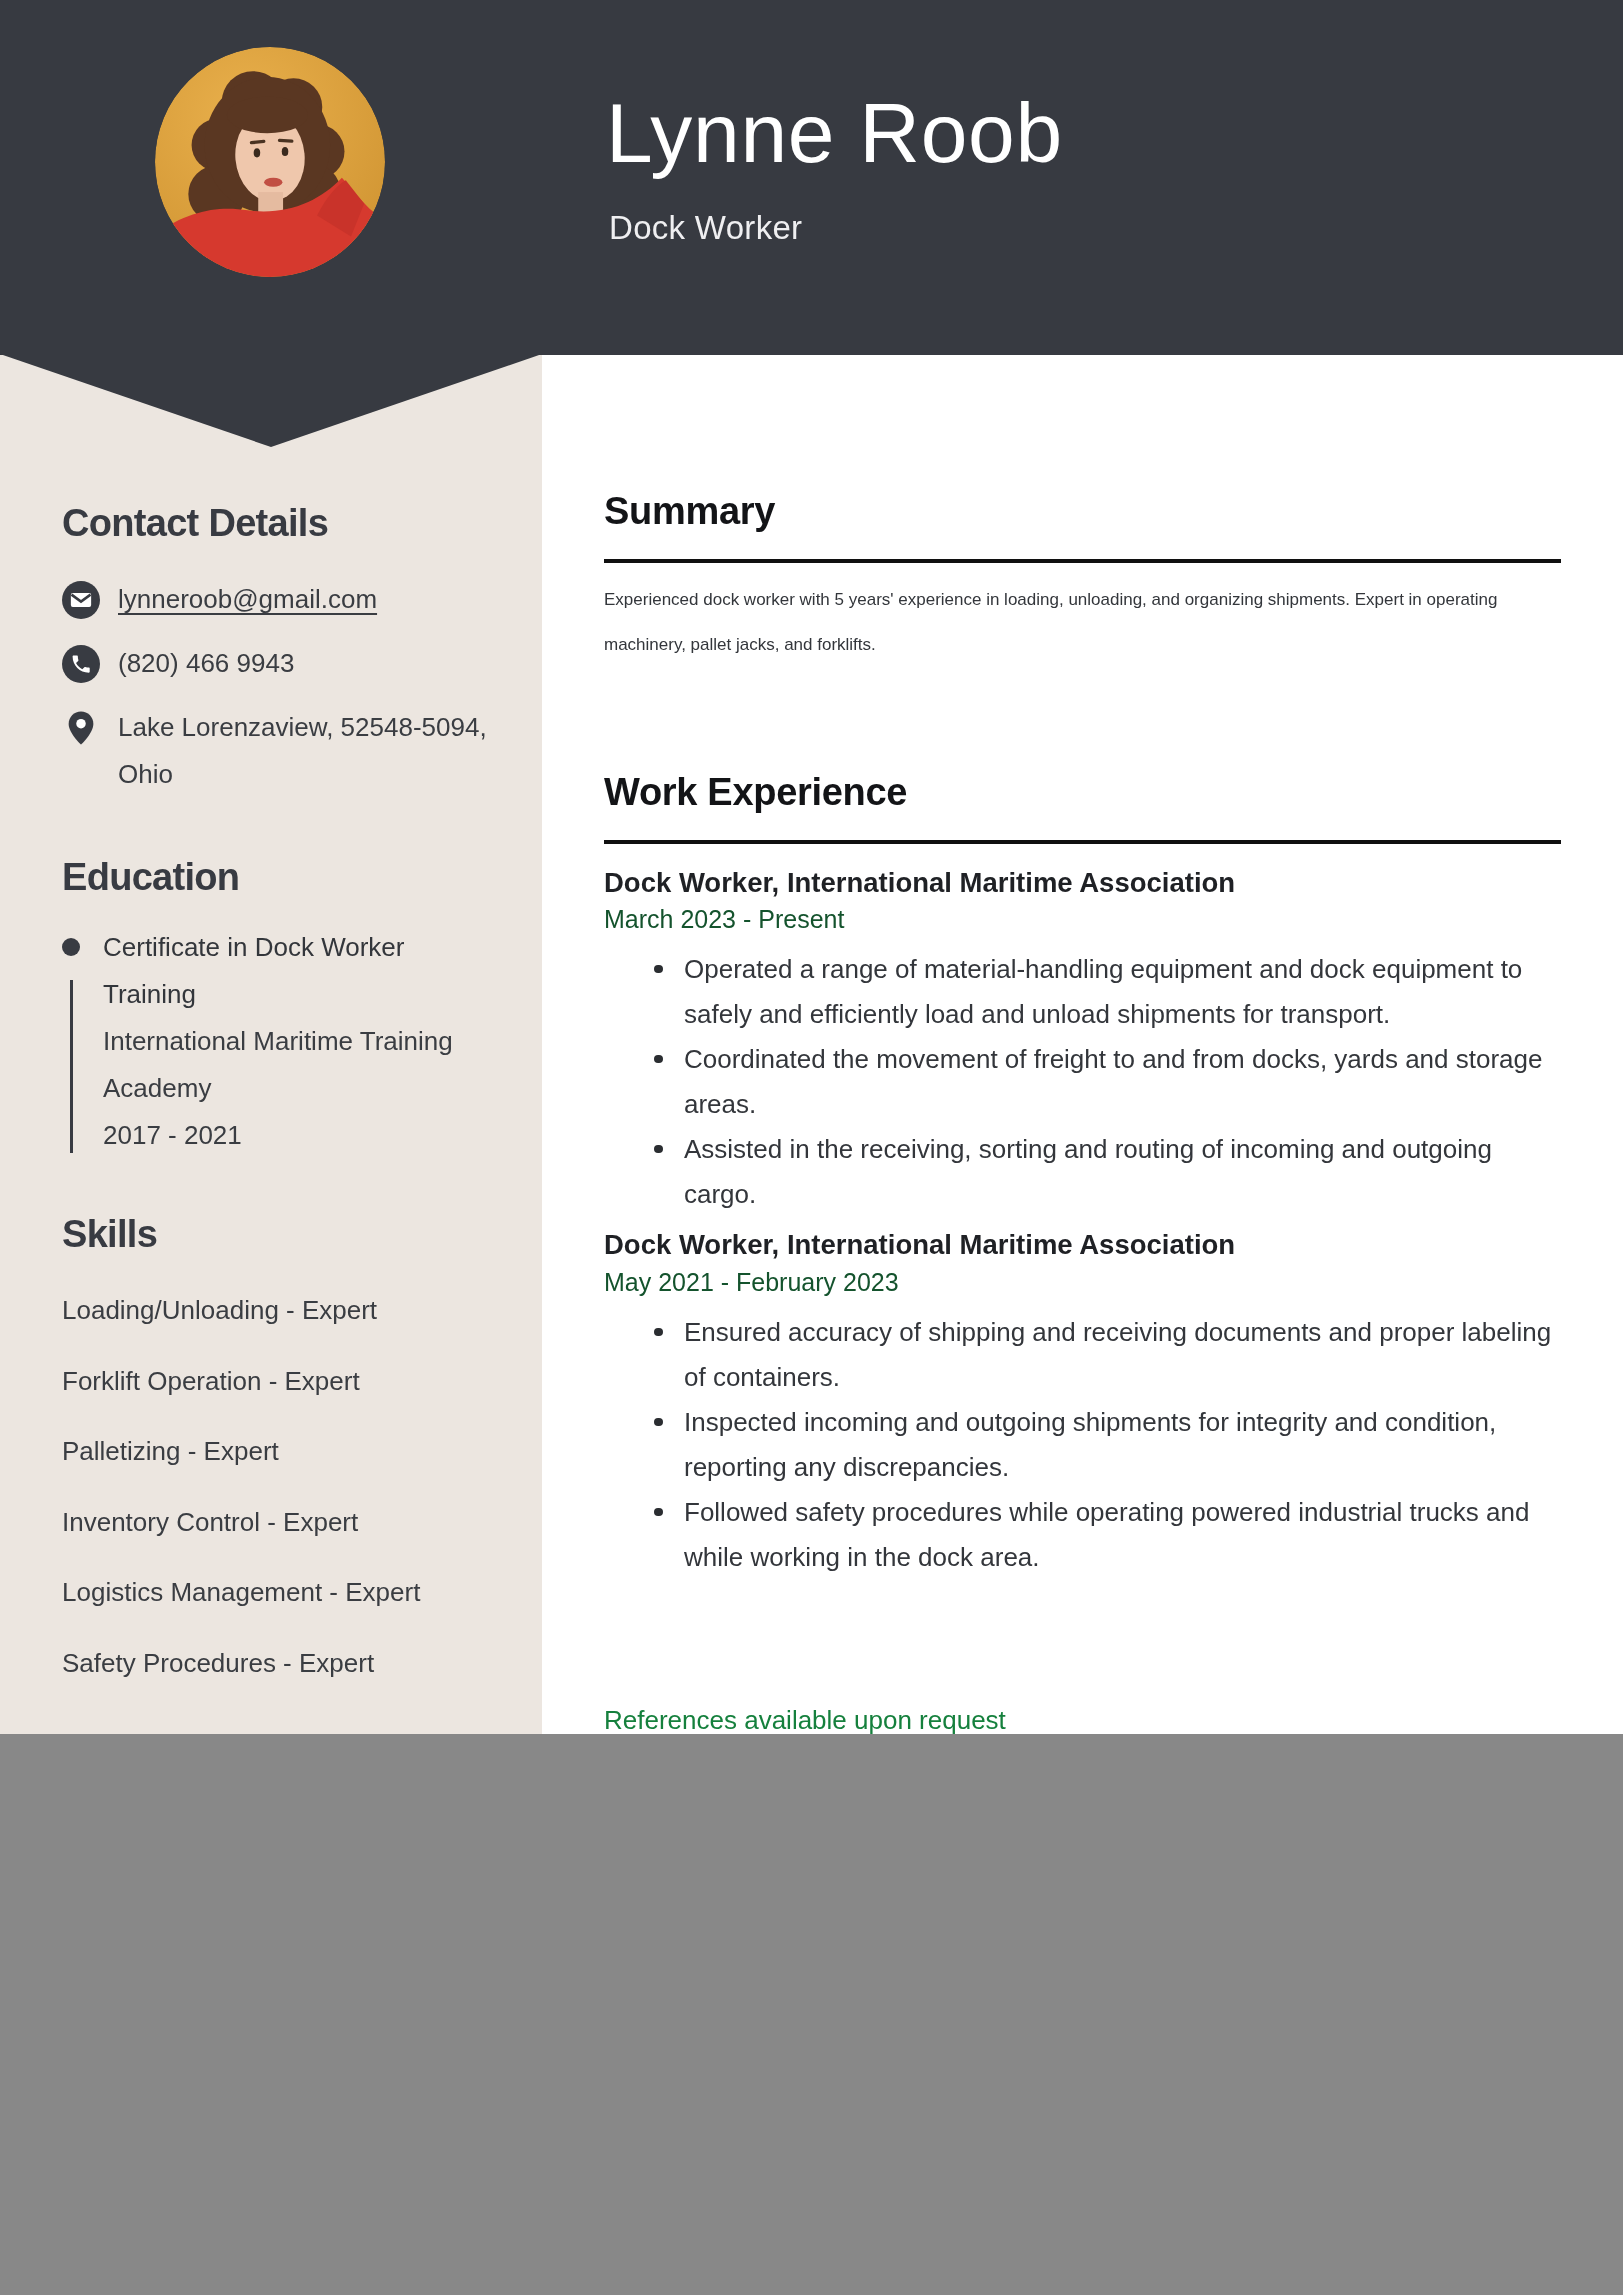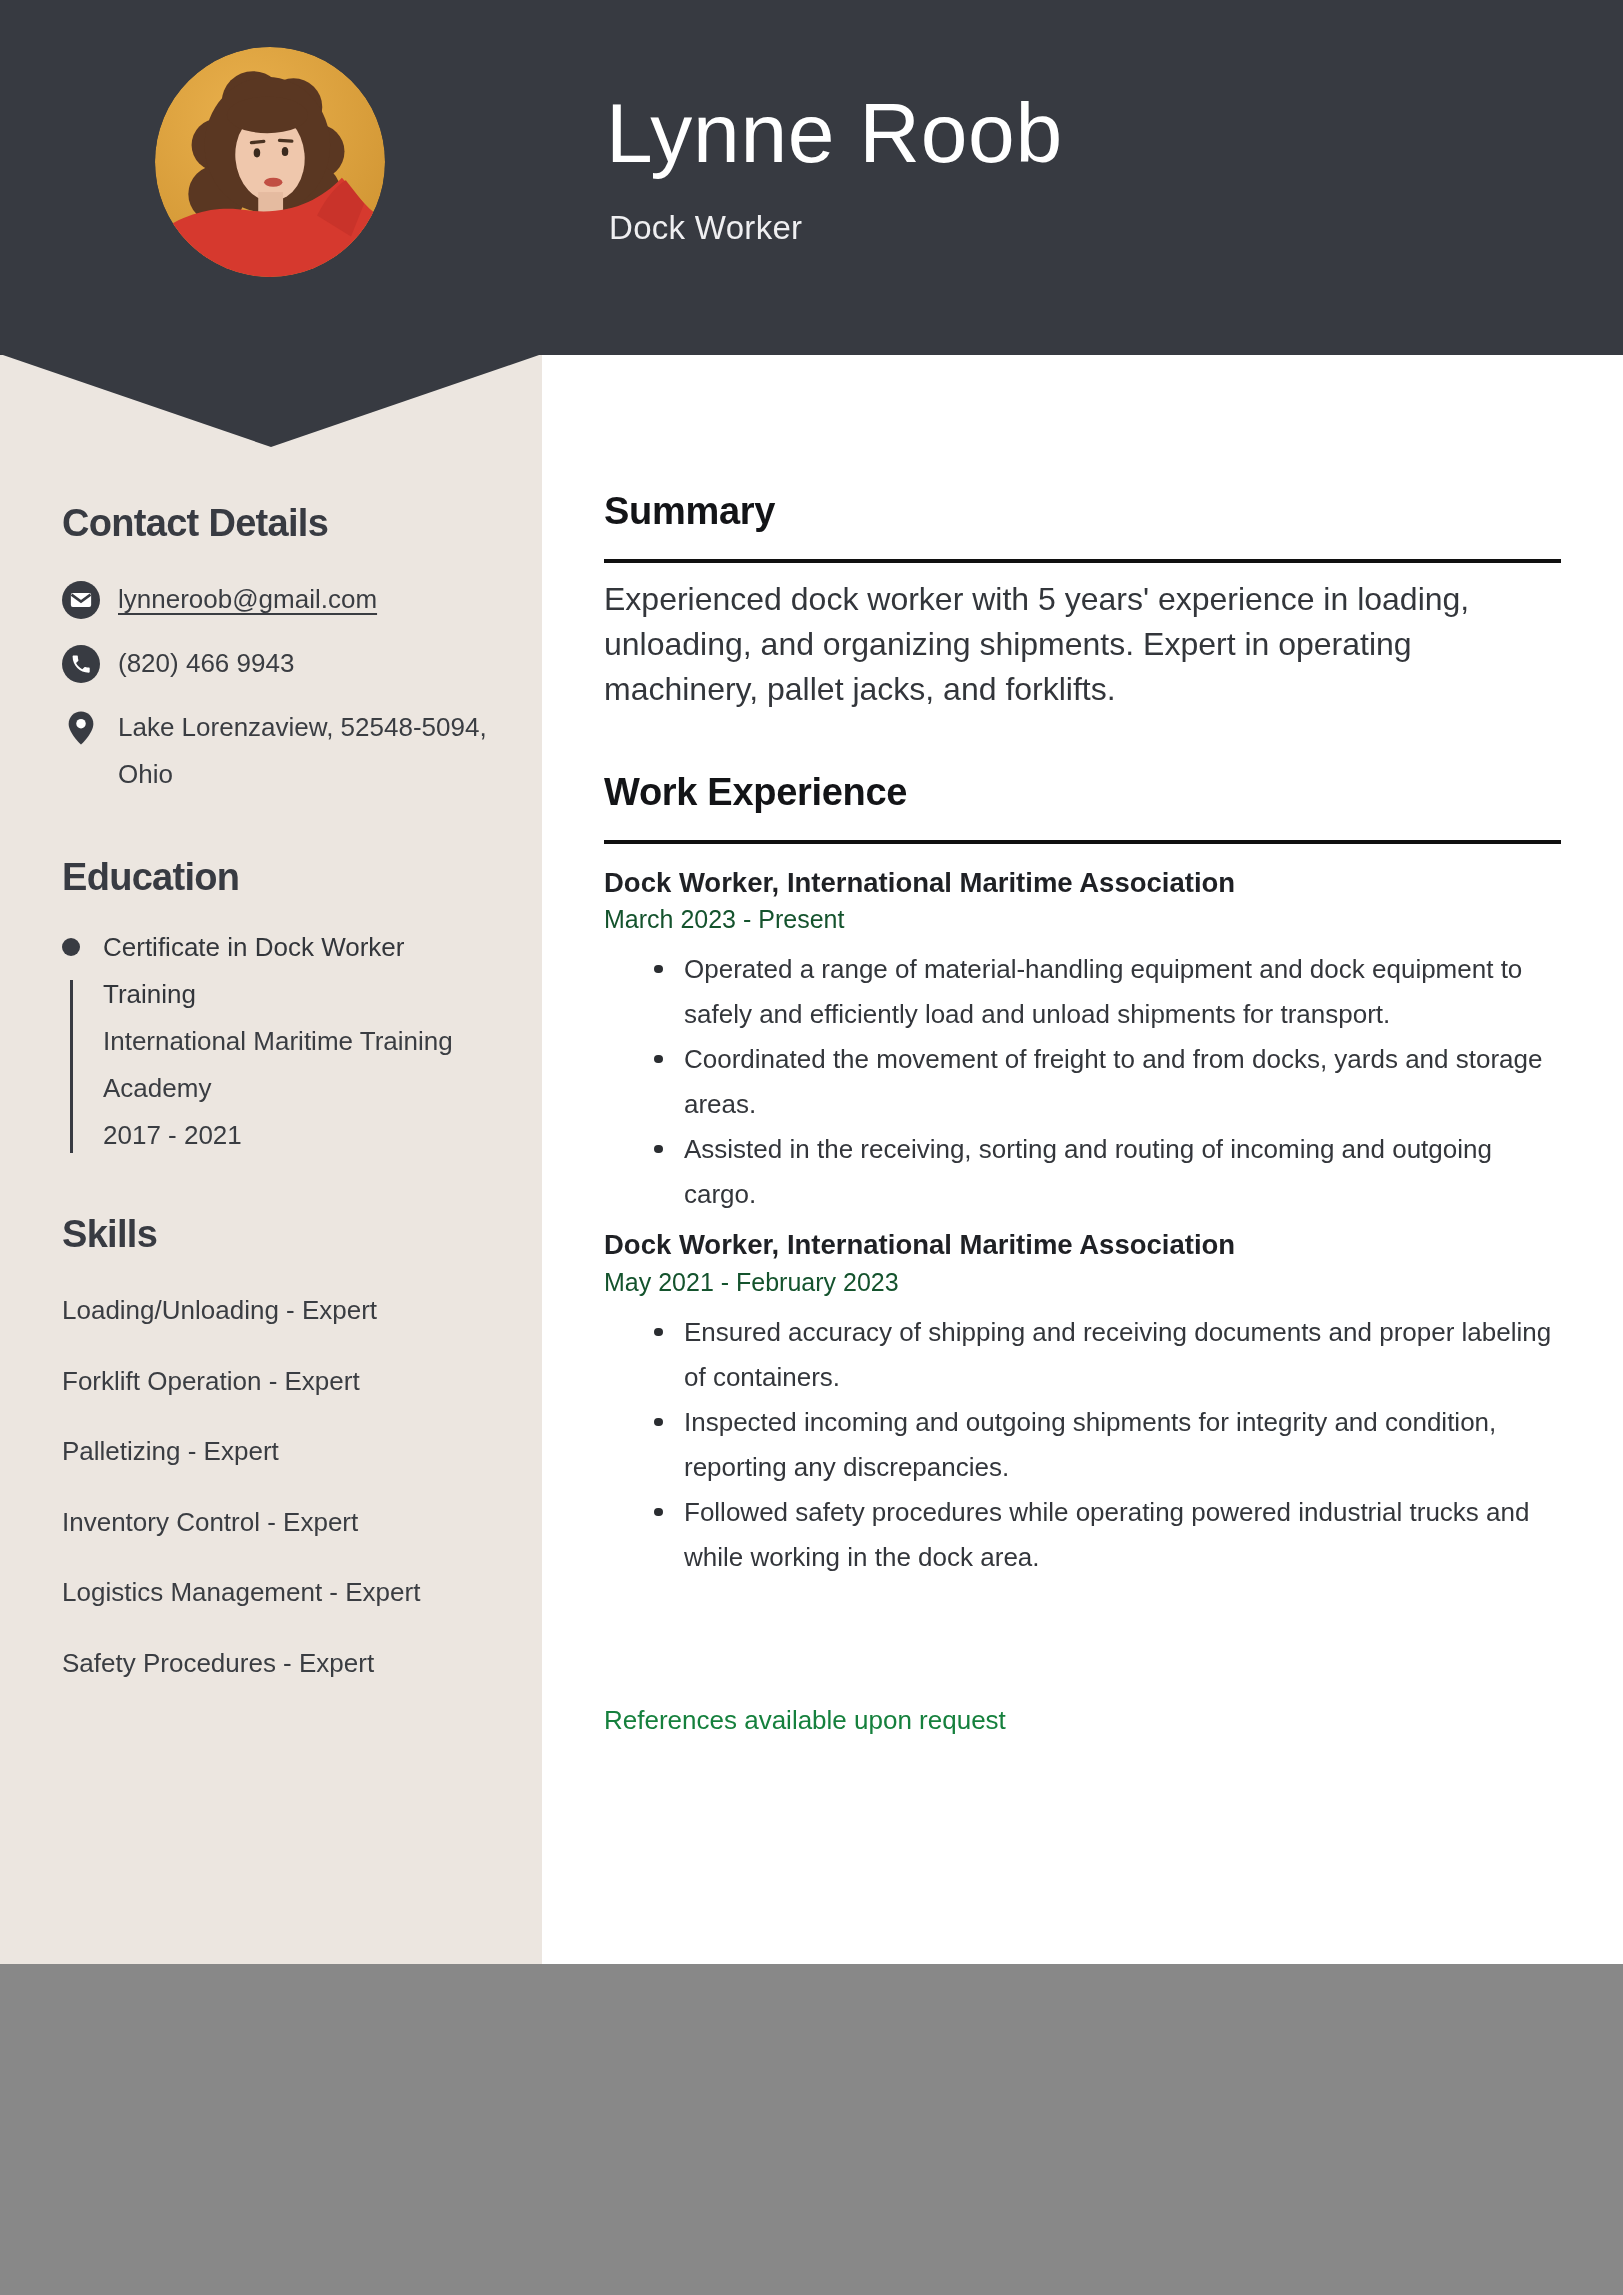--- a/index.html
+++ b/index.html
@@ -1,17 +1,17 @@
 <!DOCTYPE html>
 <html style="font-size:10.5px"><head>
 <meta charset="utf-8">
 <style>
   html,body{margin:0;padding:0;background:#888;}
   .page{
-    position:relative;width:1623px;height:1964px;background:#FFFFFF;
+    position:relative;width:1623px;height:1734px;background:#FFFFFF;
     font-family:"Liberation Sans", sans-serif;overflow:hidden;
   }
   
   .sidebar-bg{position:absolute;left:0;top:0;width:542px;height:2295px;background:#ECE6E0;}
   .header-band{position:absolute;left:0;top:0;width:1623px;height:355px;background:#373A41;}
   .header-chevron{
     position:absolute;left:0;top:354px;width:542px;height:93px;background:#373A41;
     clip-path:polygon(0 0,100% 0,50% 100%);
   }
   
@@ -58,21 +58,21 @@
   .skill-list li{font-size:26px;line-height:47px;margin-bottom:23.6px;color:#3A3D42;}
   
   .main-section{position:absolute;left:542px;width:1081px;padding:0 62px;box-sizing:border-box;}
   .sec-summary{top:488px;}
   .sec-work{top:769px;}
   .sec-references{top:1696px;}
   .main-heading{
     margin:0;font-size:38px;line-height:46px;font-weight:700;color:#131417;
     letter-spacing:-0.3px;border-bottom:4.6px solid #101010;padding-bottom:25px;
   }
-  .summary-text{margin:14.4px 0 0;font-size:32px;line-height:45px;color:#33363B;}
+  .summary-text{margin:14.4px 0 0;font-size:17px;line-height:45px;color:#33363B;}
   .job{margin-top:19.6px;}
   .job + .job{margin-top:9.2px;}
   .job-title{margin:0;font-size:27.5px;line-height:37px;font-weight:700;color:#1F2125;}
   .job-dates{margin:3.9px 0 0;font-size:25px;line-height:31px;color:#14532d;}
   .bullet-list{list-style:none;margin:11.8px 0 0;padding:0 0 0 80px;}
   .bullet-list li{position:relative;font-size:26px;line-height:45px;color:#33363B;}
   .bullet-list li::before{
     content:"";position:absolute;left:-30px;top:17.7px;width:8.5px;height:8.5px;border-radius:50%;background:#2A2D31;
   }
   .refs-text{margin:2px 0 0;font-size:26px;line-height:45px;color:#15803d;}

